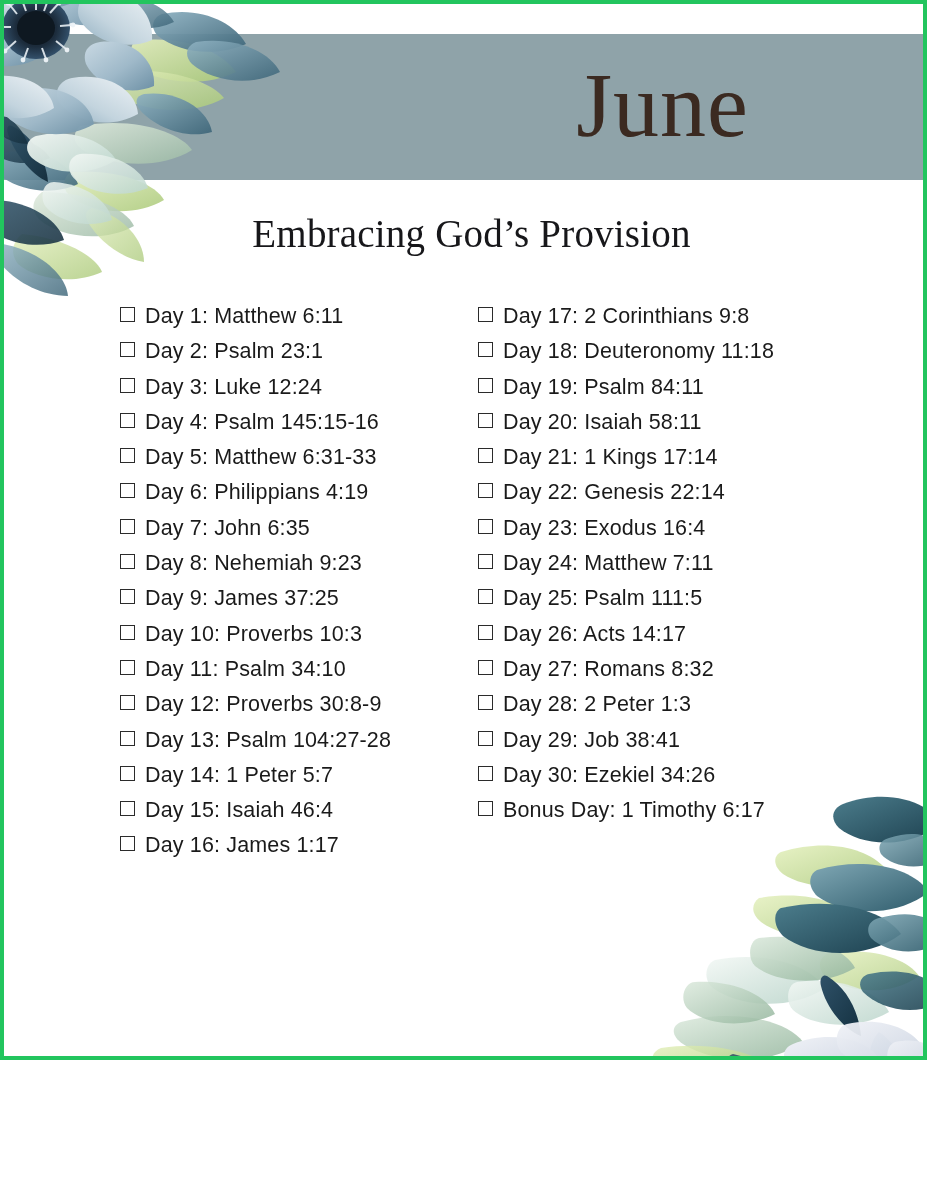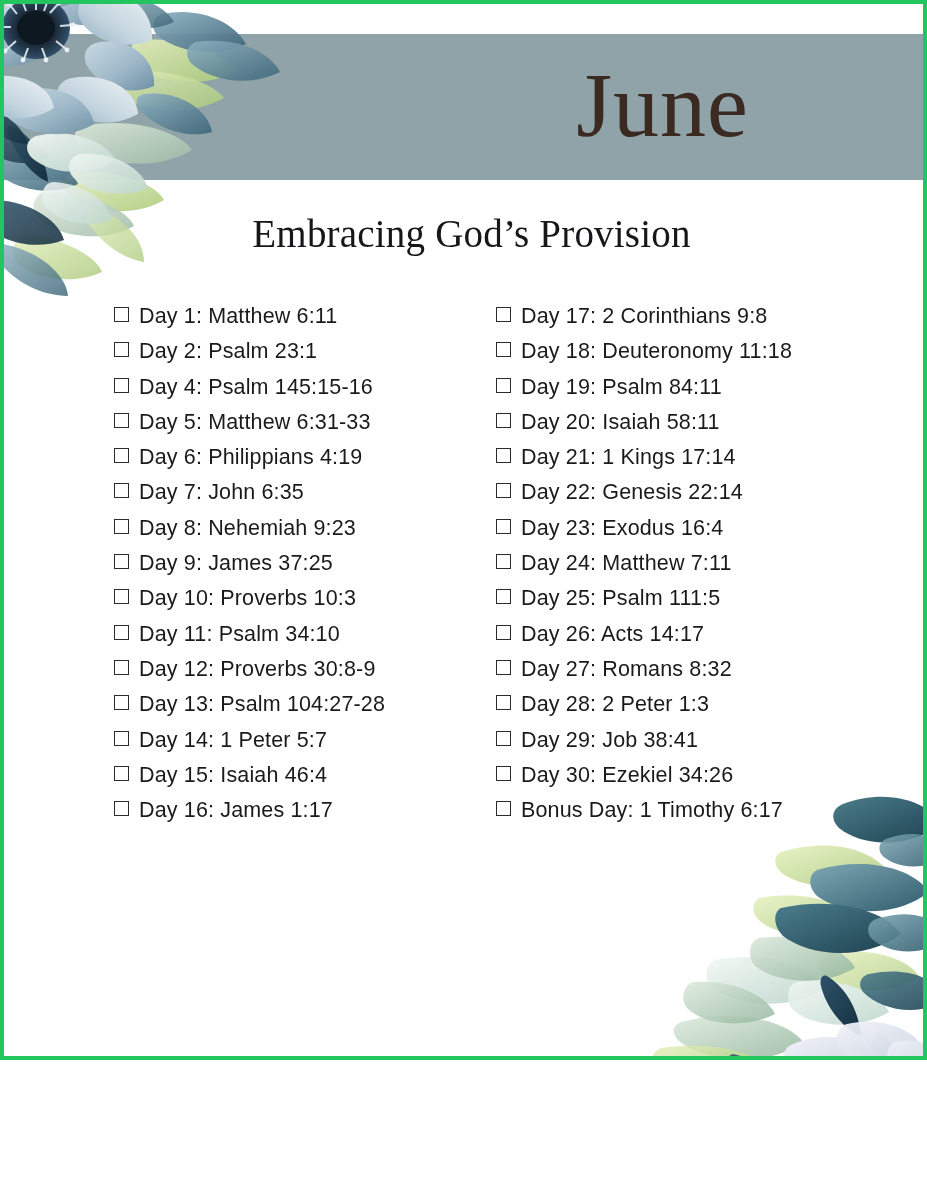--- a/index.html
+++ b/index.html
@@ -71,22 +71,22 @@
     position: absolute;
     left: 0;
     top: 300px;
     width: 927px;
     z-index: 3;
   }
   .col {
     position: absolute;
     top: 0;
   }
-  .col-left  { left: 110px; }
-  .col-right { left: 492px; }
+  .col-left  { left: 116px; }
+  .col-right { left: 474px; }
 
   .item {
     display: flex;
     align-items: baseline;
     height: 35.3px;
     white-space: nowrap;
     font-family: "Liberation Sans", "DejaVu Sans", sans-serif;
     font-size: 21.5px;
     color: #1a1a1a;
     letter-spacing: 0.15px;
@@ -148,20 +148,24 @@
 
   <div class="lists">
     <div class="col col-left">
         <div class="item">
           <span class="checkbox"></span>
           <span>Day 1: Matthew 6:11</span>
         </div>
         <div class="item">
           <span class="checkbox"></span>
           <span>Day 2: Psalm 23:1</span>
+        </div>
+        <div class="item">
+          <span class="checkbox"></span>
+          <span>Day 3: Luke 12:24</span>
         </div>
         <div class="item">
           <span class="checkbox"></span>
           <span>Day 4: Psalm 145:15-16</span>
         </div>
         <div class="item">
           <span class="checkbox"></span>
           <span>Day 5: Matthew 6:31-33</span>
         </div>
         <div class="item">

